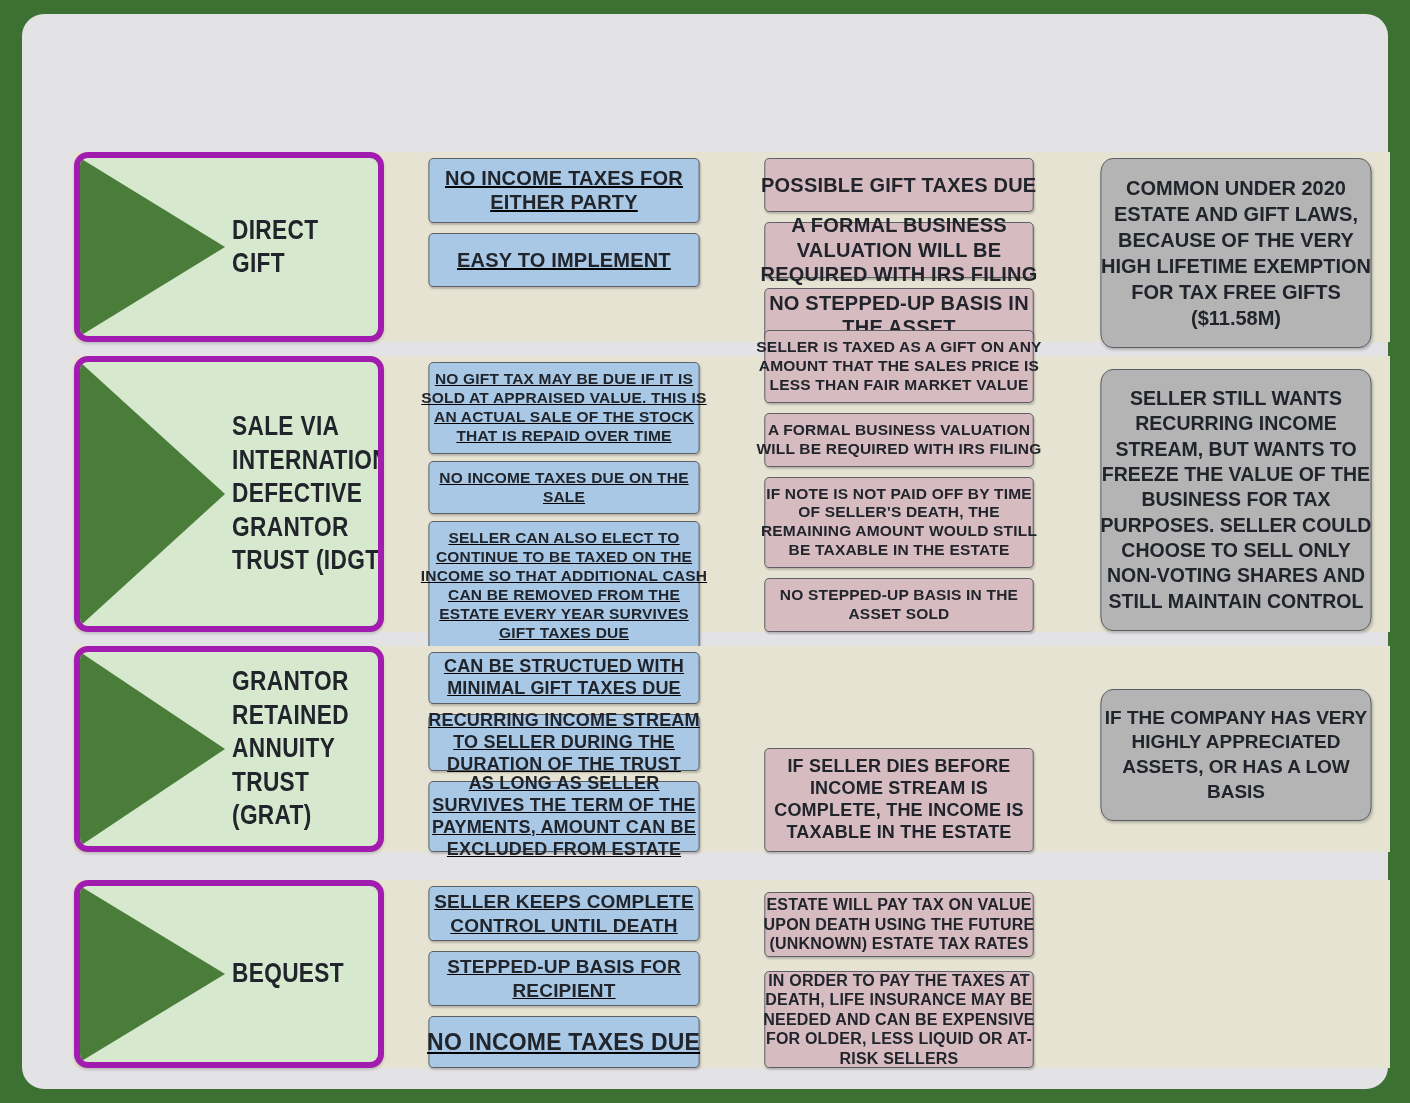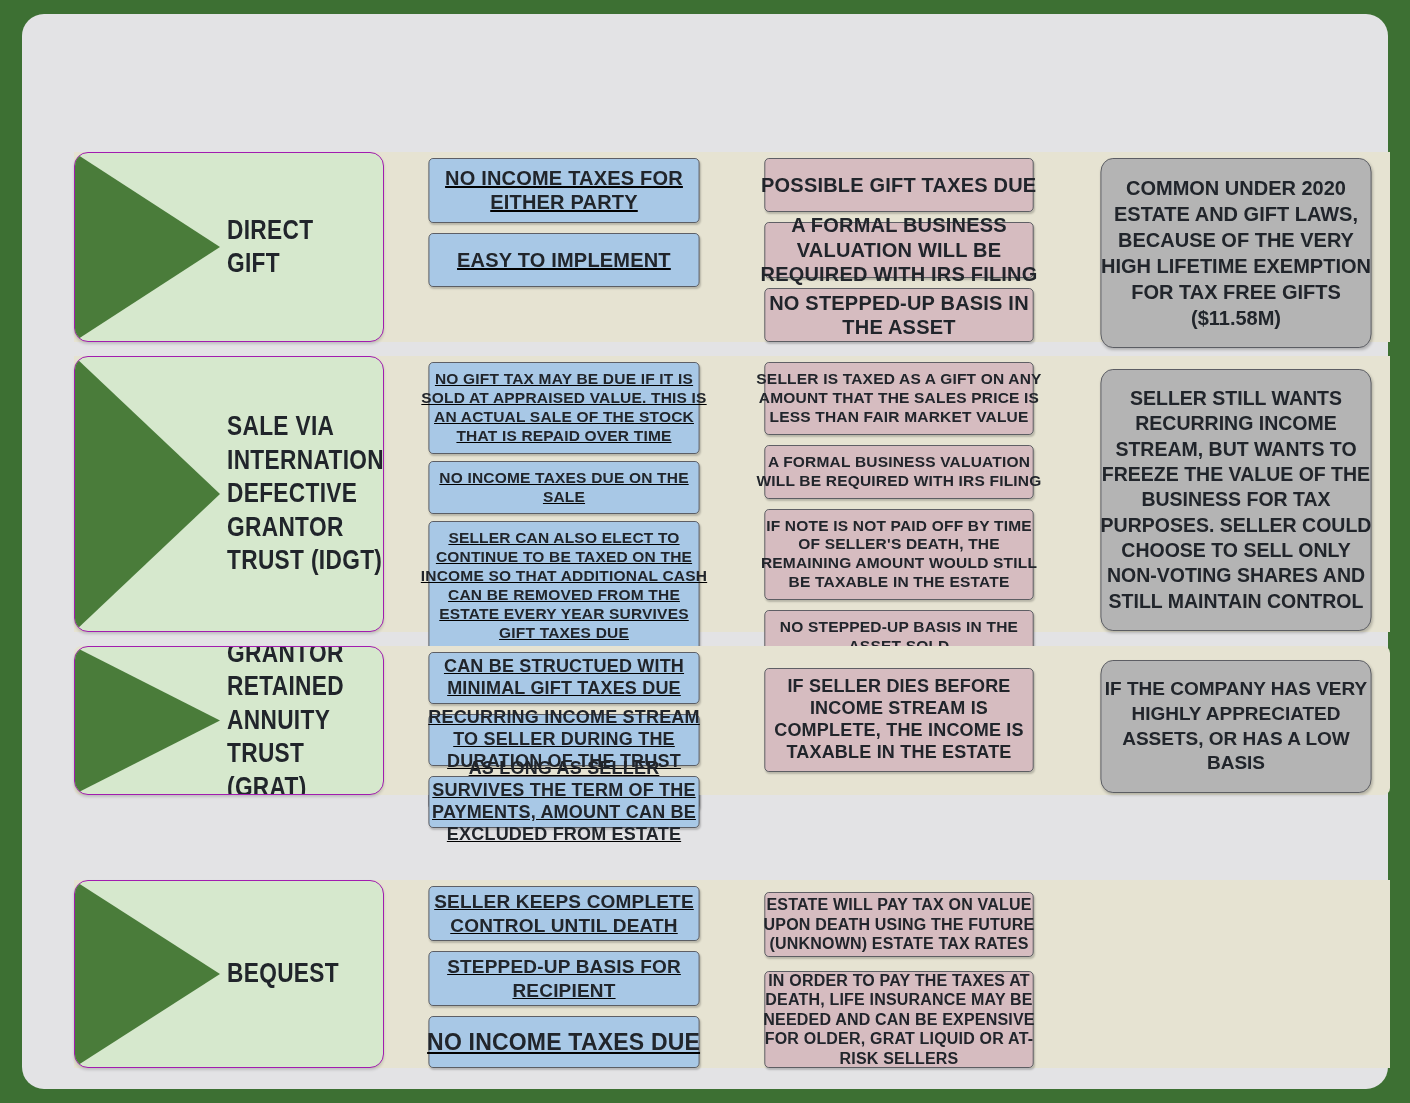--- a/index.html
+++ b/index.html
@@ -55,32 +55,32 @@
 
   
   .row {
     position: absolute;
     left: 52px;
     width: 1316px;
     background: #e6e3d2;
   }
   .row.r0 { top: 138px; height: 190px; }
   .row.r1 { top: 342px; height: 276px; }
-  .row.r2 { top: 632px; height: 149px; border-radius: 7px; }
+  .row.r2 { top: 632px; height: 206px; }
   .row.r3 { top: 866px; height: 188px; }
 
   
   .option-card {
     position: absolute;
     left: 0px;
     top: 0px;
     bottom: 0px;
     width: 310px;
     background: #d6e8cd;
-    border: 1px solid #a21caf;
+    border: 6px solid #a21caf;
     border-radius: 14px;
     overflow: hidden;
     display: flex;
     align-items: center;
     box-shadow: 0 2px 3px rgba(0,0,0,0.16);
   }
   .chevron {
     position: absolute;
     left: 0;
     top: 0;
@@ -108,21 +108,21 @@
     position: absolute;
     top: 0;
     bottom: 0;
     display: flex;
     flex-direction: column;
     justify-content: flex-start;
     padding-top: 6px;
     gap: 10px;
   }
   .col.pros  { left: 336px; width: 308px; text-decoration: underline; }
-  .col.cons  { left: 672px; width: 306px; }
+  .col.cons  { left: 672px; width: 306px; justify-content: flex-end; }
   .col.uses  { left: 1008px; width: 308px; justify-content: center; padding-top: 12px; }
 
   .chip {
     border-radius: 5px;
     border: 1px solid #55585e;
     color: #21252b;
     font-weight: bold;
     text-align: center;
     display: flex;
     align-items: center;
@@ -313,18 +313,18 @@
         </div>
       <div class="chip pro big">
           <span>NO INCOME TAXES DUE</span>
         </div>
     </div>
     <div class="col cons">
       <div class="chip con">
           <span>ESTATE WILL PAY TAX ON VALUE UPON DEATH USING THE FUTURE (UNKNOWN) ESTATE TAX RATES</span>
         </div>
       <div class="chip con">
-          <span>IN ORDER TO PAY THE TAXES AT DEATH, LIFE INSURANCE MAY BE NEEDED AND CAN BE EXPENSIVE FOR OLDER, GRAT LIQUID OR AT-RISK SELLERS</span>
+          <span>IN ORDER TO PAY THE TAXES AT DEATH, LIFE INSURANCE MAY BE NEEDED AND CAN BE EXPENSIVE FOR OLDER, LESS LIQUID OR AT-RISK SELLERS</span>
         </div>
     </div>
   </div>
 
 </div>
 
 </body></html>

